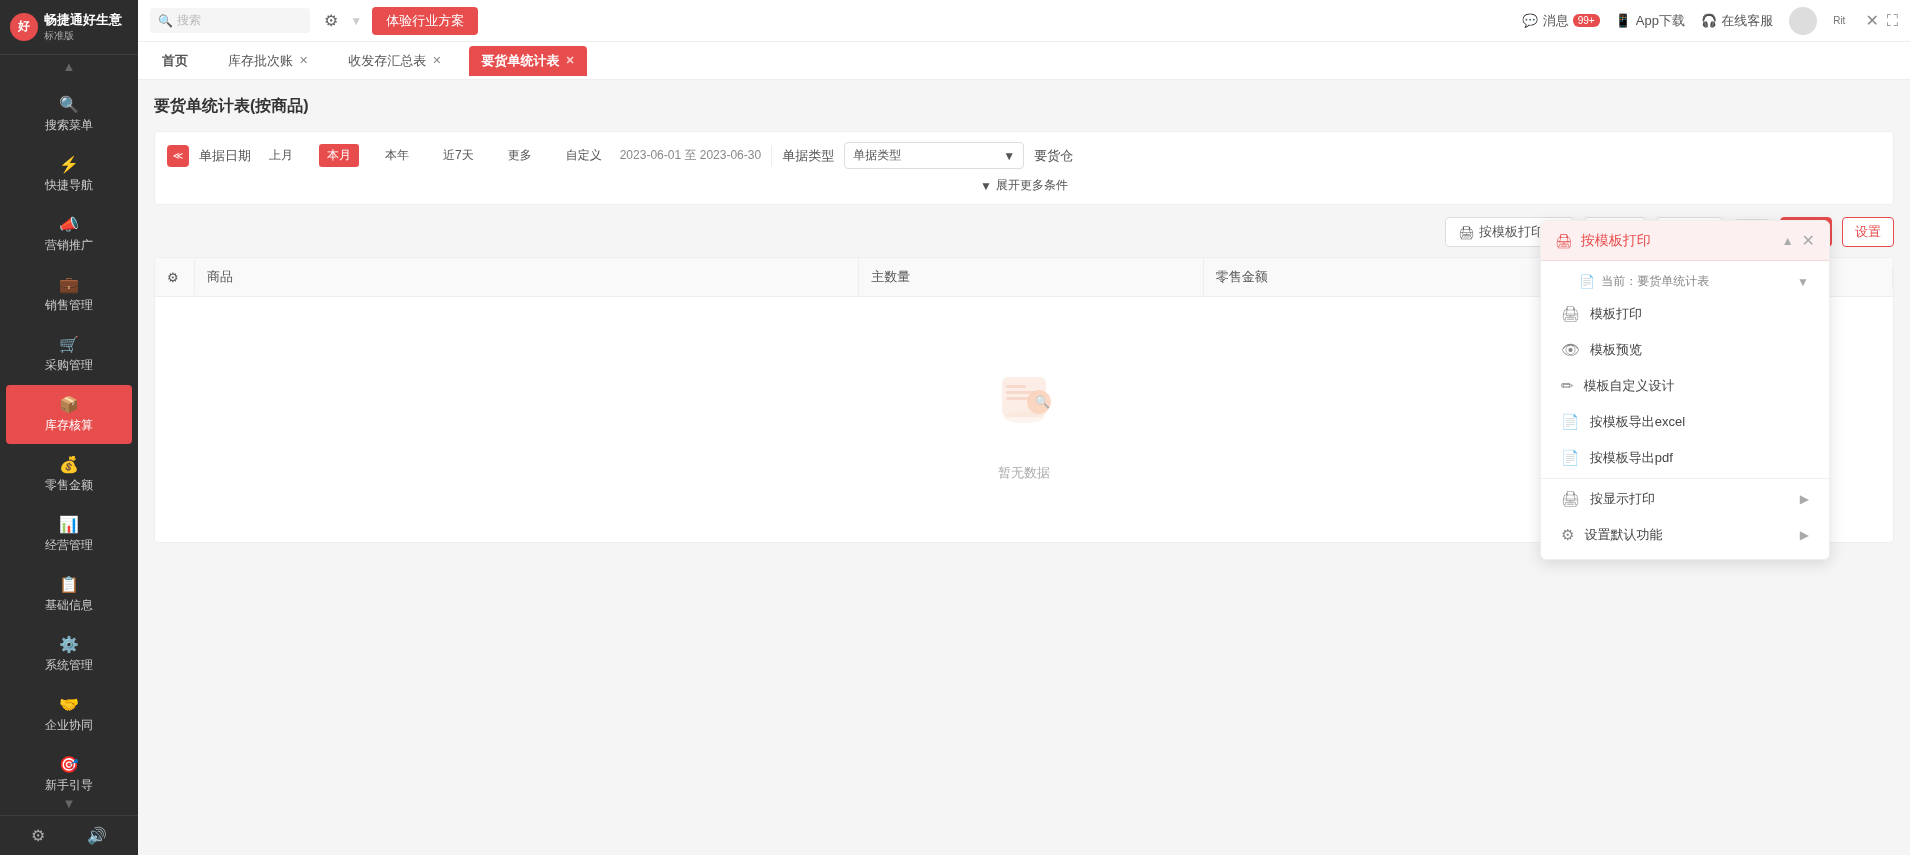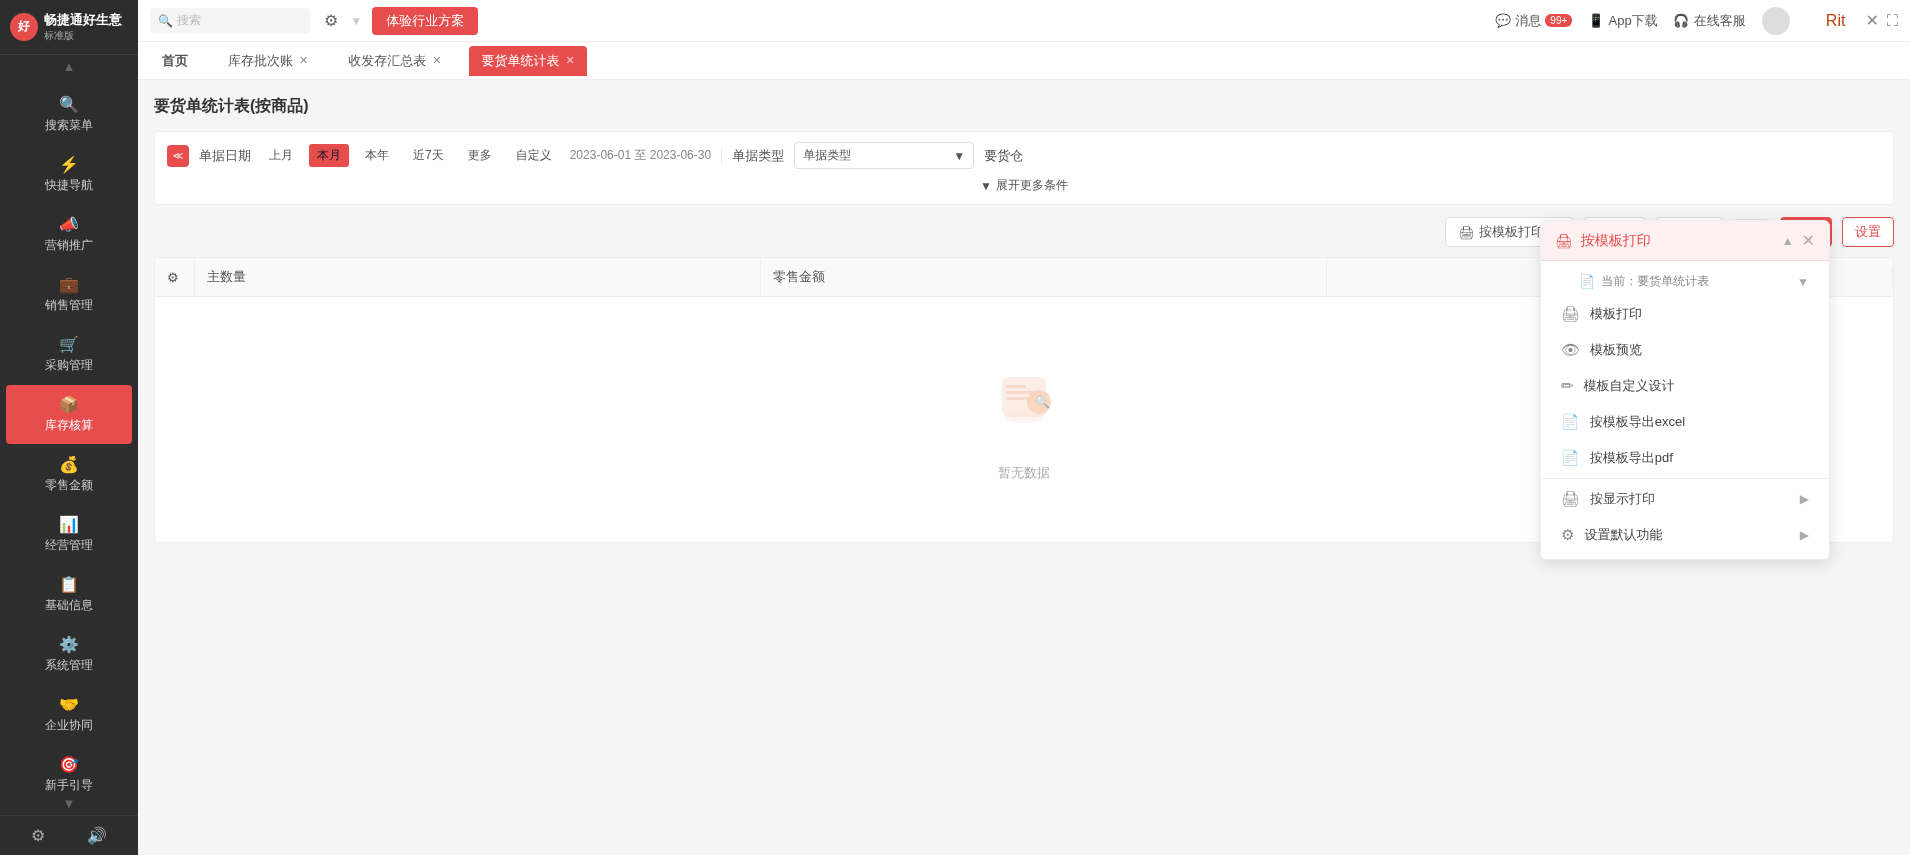--- a/index.html
+++ b/index.html
@@ -165,20 +165,21 @@
       padding: 6px 12px;
       font-size: 13px;
       cursor: pointer;
       border-radius: 4px 4px 0 0;
       color: #555;
       gap: 6px;
     }
     .tab.active {
       background: #e84d4d;
       color: white;
+      font-weight: bold;
     }
     .tab .tab-close { font-size: 11px; opacity: 0.7; }
     .tab-home { color: #555; font-weight: bold; }
 
     
     .page-content {
       flex: 1;
       overflow: auto;
       padding: 16px;
       position: relative;
@@ -215,32 +216,32 @@
       cursor: pointer;
       font-size: 14px;
       display: flex;
       align-items: center;
       justify-content: center;
     }
     .filter-label { color: #555; font-size: 13px; white-space: nowrap; }
     .date-options {
       display: flex;
       align-items: center;
-      gap: 8px;
+      gap: 18px;
     }
     .date-opt {
       padding: 3px 8px;
       border-radius: 3px;
       cursor: pointer;
       font-size: 12px;
       color: #555;
     }
     .date-opt.active {
       background: #e84d4d;
-      color: #0f172a;
+      color: #ffffff;
     }
     .date-range {
       font-size: 12px;
       color: #888;
     }
     .filter-divider {
       width: 1px;
       height: 20px;
       background: #eee;
     }
@@ -507,21 +508,21 @@
       </div>
       <div class="header-right-item">
         <span>📱</span>
         <span>App下载</span>
       </div>
       <div class="header-right-item">
         <span>🎧</span>
         <span>在线客服</span>
       </div>
       <div class="avatar" style="background:#ddd;display:flex;align-items:center;justify-content:center;font-size:11px;color:#888;"></div>
-      <span style="color:#c2410c;font-size:16px;margin-left:20px;">Rit</span>
+      <span style="color:#737373;font-size:10px;">Rit</span>
     </div>
     <div class="win-controls">
       <span class="win-btn">✕</span>
       <span class="win-btn">⛶</span>
     </div>
   </div>
 
   <div class="tabs-bar">
     <div class="tab tab-home">
       <span>首页</span>
@@ -596,20 +597,21 @@
       <div class="action-btn settings-btn">
         <span>设置</span>
       </div>
     </div>
 
     <div class="table-container">
       <div class="table-header-row">
         <div class="th" style="width:40px;">
           <span>⚙</span>
         </div>
+        <div class="th col-goods">商品</div>
         <div class="th col-qty">主数量</div>
         <div class="th col-amount">零售金额</div>
         <div class="th col-extra"></div>
       </div>
 
       <div class="empty-state">
         <div style="font-size:64px;opacity:0.5;margin-bottom:12px;">
           
           <svg width="80" height="80" viewBox="0 0 80 80" fill="none">
             <ellipse cx="40" cy="60" rx="20" ry="6" fill="#f5c8b0" opacity="0.4"></ellipse>

